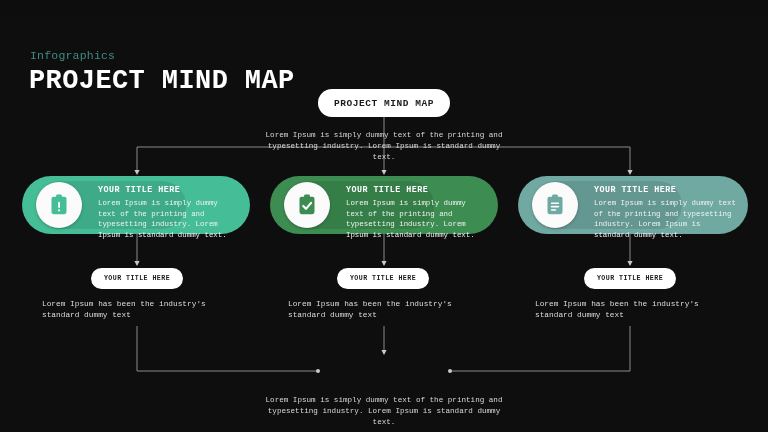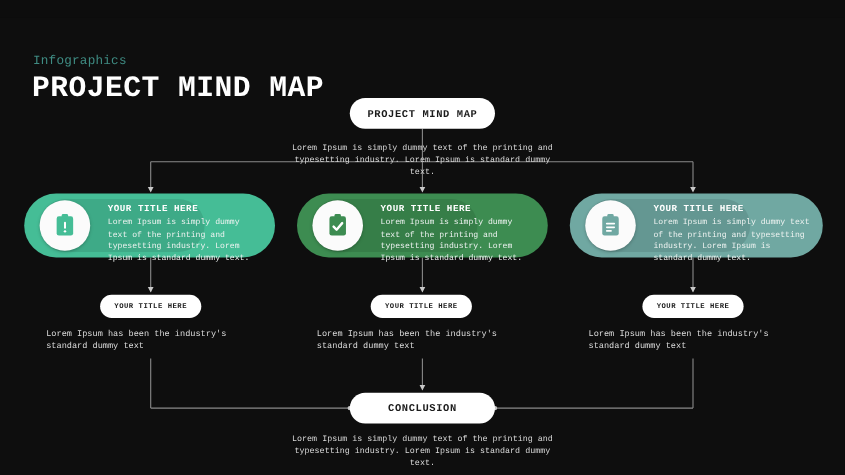--- a/index.html
+++ b/index.html
@@ -285,19 +285,15 @@
     <span class="lbl">YOUR TITLE HERE</span>
   </div>
   <div class="sub-desc" id="sub-desc-2">Lorem Ipsum has been the industry's standard dummy text</div>
 
   <div class="subpill" id="sub-3">
     <div class="ring" style="background:#70a8a2"></div>
     <span class="lbl">YOUR TITLE HERE</span>
   </div>
   <div class="sub-desc" id="sub-desc-3">Lorem Ipsum has been the industry's standard dummy text</div>
 
-  <div class="bluenode" id="node-conclusion">
-    <div class="ring"></div>
-    <span class="lbl">CONCLUSION</span>
-  </div>
   <div class="node-desc" id="conclusion-desc">Lorem Ipsum is simply dummy text of the printing and typesetting industry. Lorem Ipsum is standard dummy text.</div>
 
 </div>
 
 </body></html>

